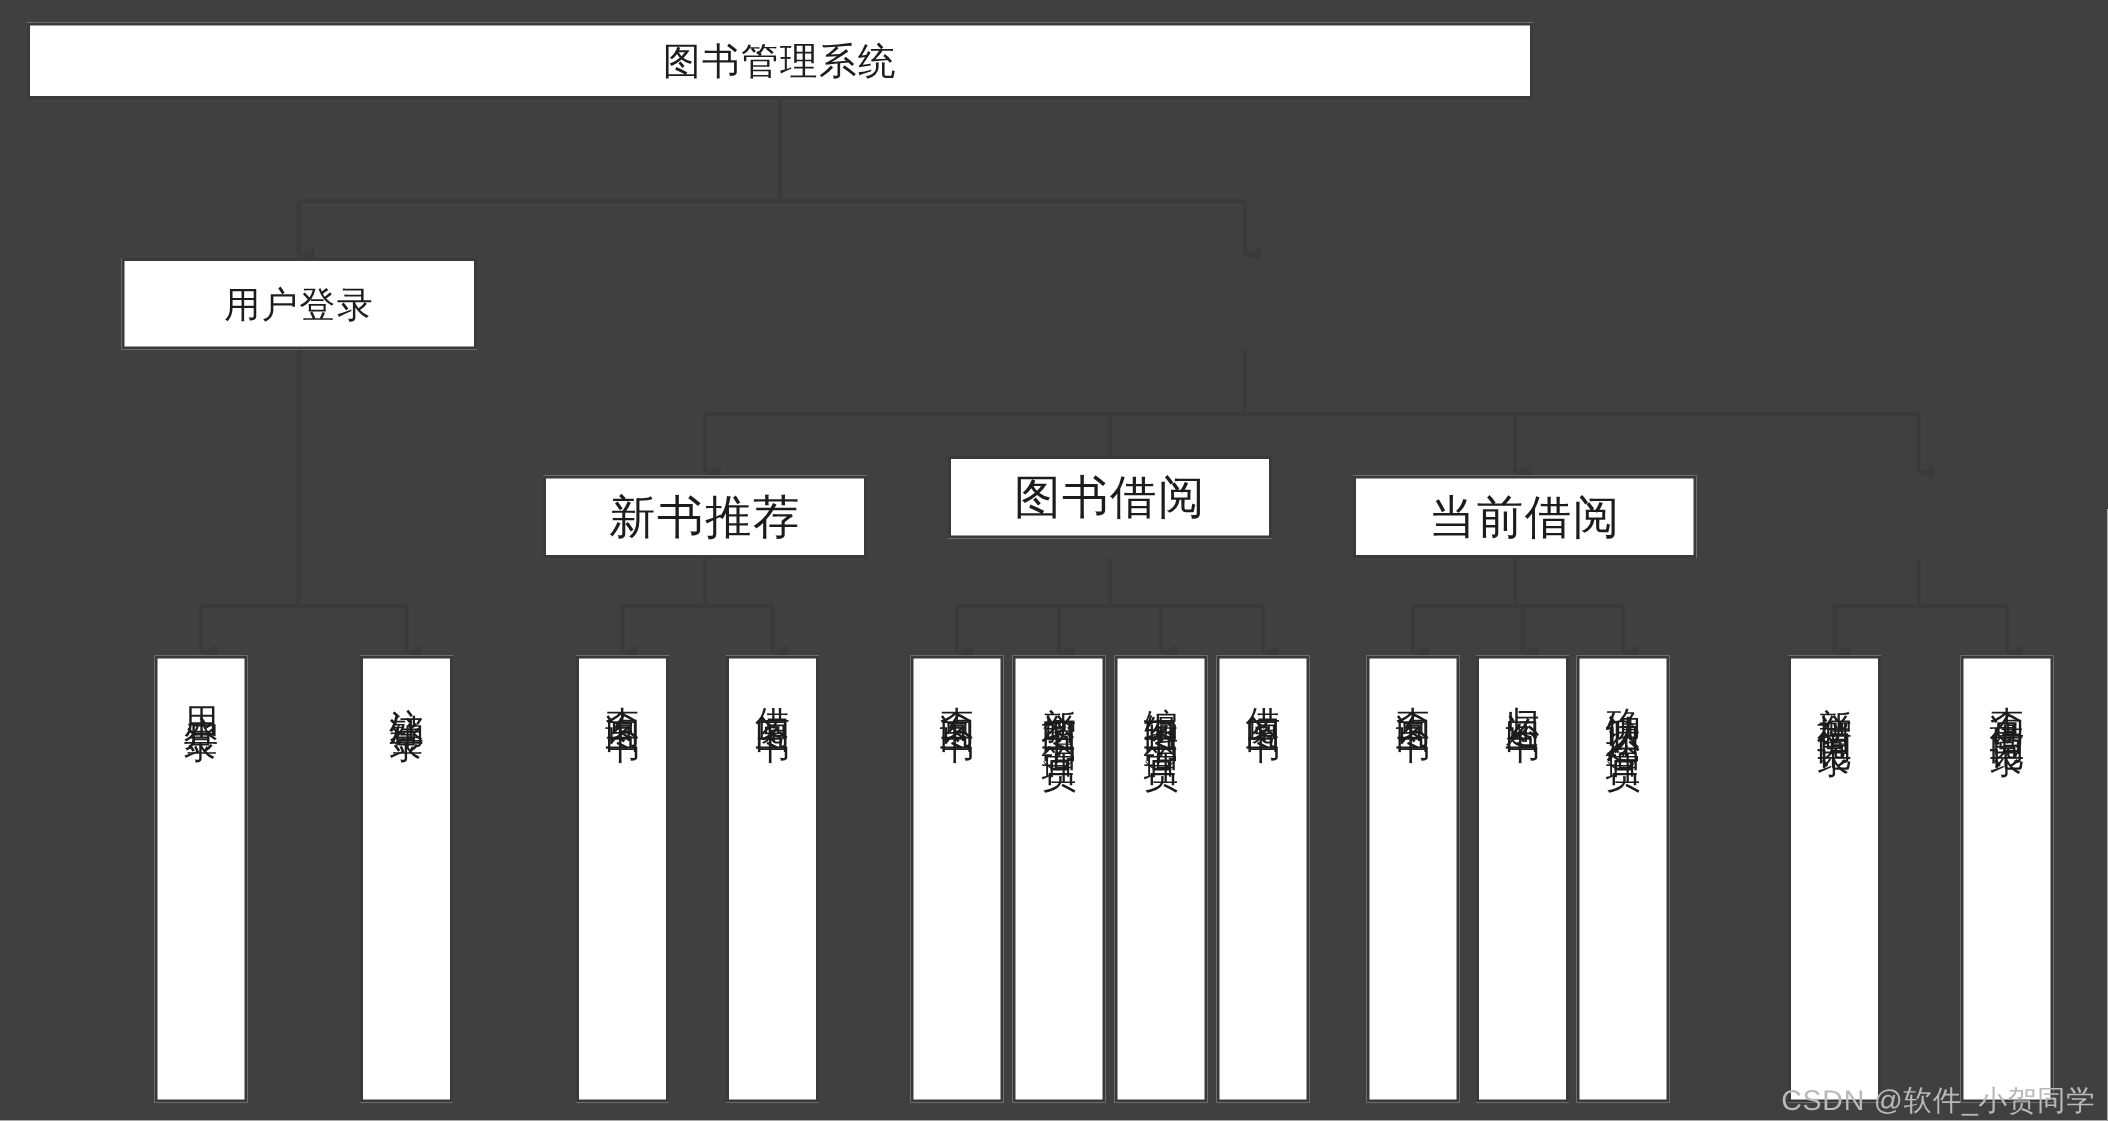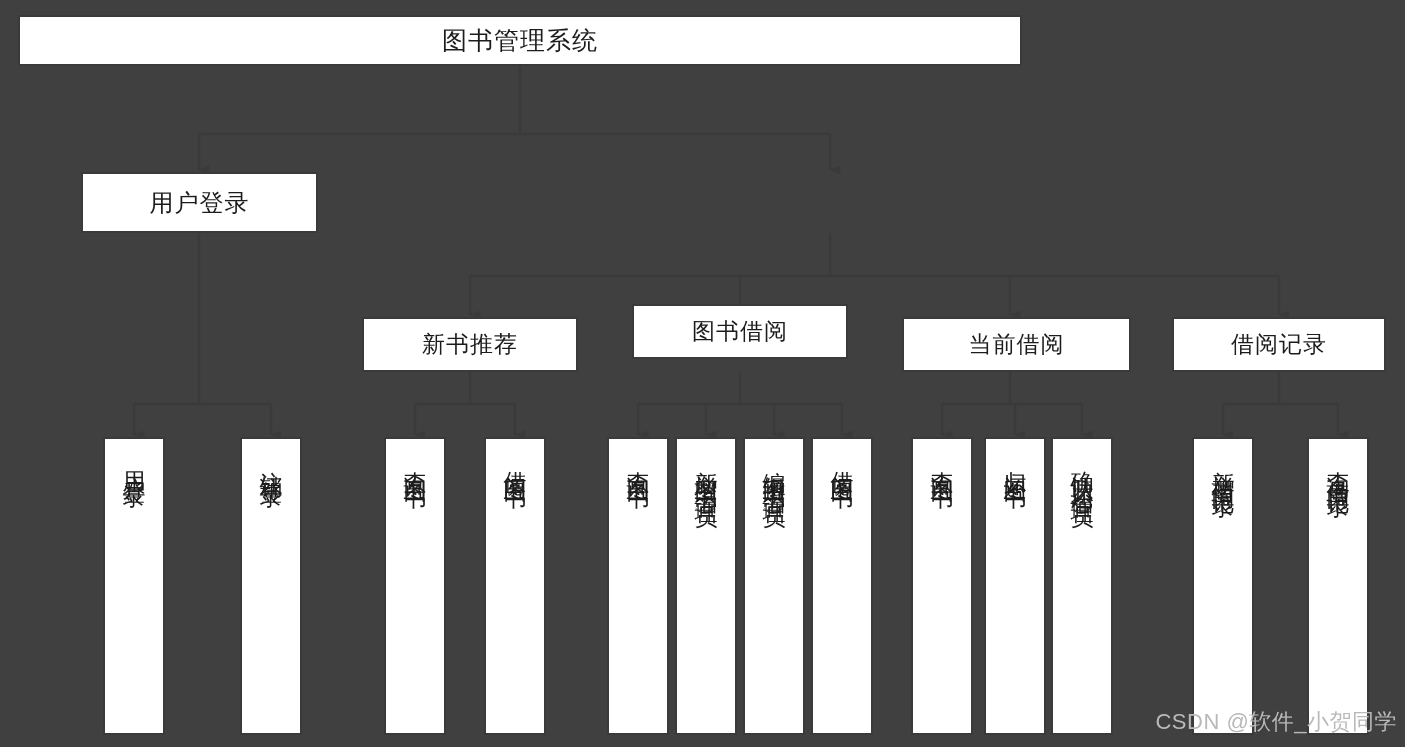--- a/index.html
+++ b/index.html
@@ -35,21 +35,21 @@
     justify-content: center;
     color: #1c1c1c;
   }
   .node-root {
     font-size: 25px;
   }
   .node-l2 {
     font-size: 24px;
   }
   .node-l3 {
-    font-size: 23px;
+    font-size: 31px;
   }
   .node-leaf {
     align-items: flex-start;
     justify-content: center;
     padding-top: 14px;
   }
   .vlabel {
     writing-mode: vertical-rl;
     text-orientation: upright;
     letter-spacing: 5px;
@@ -58,22 +58,22 @@
     white-space: nowrap;
     color: #1c1c1c;
   }
   .hlabel {
     white-space: nowrap;
     letter-spacing: 1px;
   }
   .watermark {
     position: absolute;
     right: 8px;
-    bottom: 10px;
-    font-size: 22px;
+    bottom: 0;
+    font-size: 19px;
     color: #b9b9b9;
     letter-spacing: 0.5px;
     white-space: nowrap;
   }
 </style>
 </head>
 <body>
 
 <div id="canvas">
 
@@ -140,23 +140,20 @@
 
   <div class="node node-l3" style="left:362px; top:317px; width:216px; height:55px;">
     <span class="hlabel">新书推荐</span>
   </div>
   <div class="node node-l3" style="left:632px; top:304px; width:216px; height:55px;">
     <span class="hlabel">图书借阅</span>
   </div>
   <div class="node node-l3" style="left:902px; top:317px; width:229px; height:55px;">
     <span class="hlabel">当前借阅</span>
   </div>
-  <div class="node node-l3" style="left:1172px; top:317px; width:214px; height:55px;">
-    <span class="hlabel">借阅记录</span>
-  </div>
 
   <div class="node node-leaf" style="left:103px; top:437px; width:62px; height:298px;">
     <span class="vlabel">用户登录</span>
   </div>
   <div class="node node-leaf" style="left:240px; top:437px; width:62px; height:298px;">
     <span class="vlabel">注销登录</span>
   </div>
   <div class="node node-leaf" style="left:384px; top:437px; width:62px; height:298px;">
     <span class="vlabel">查询图书</span>
   </div>

